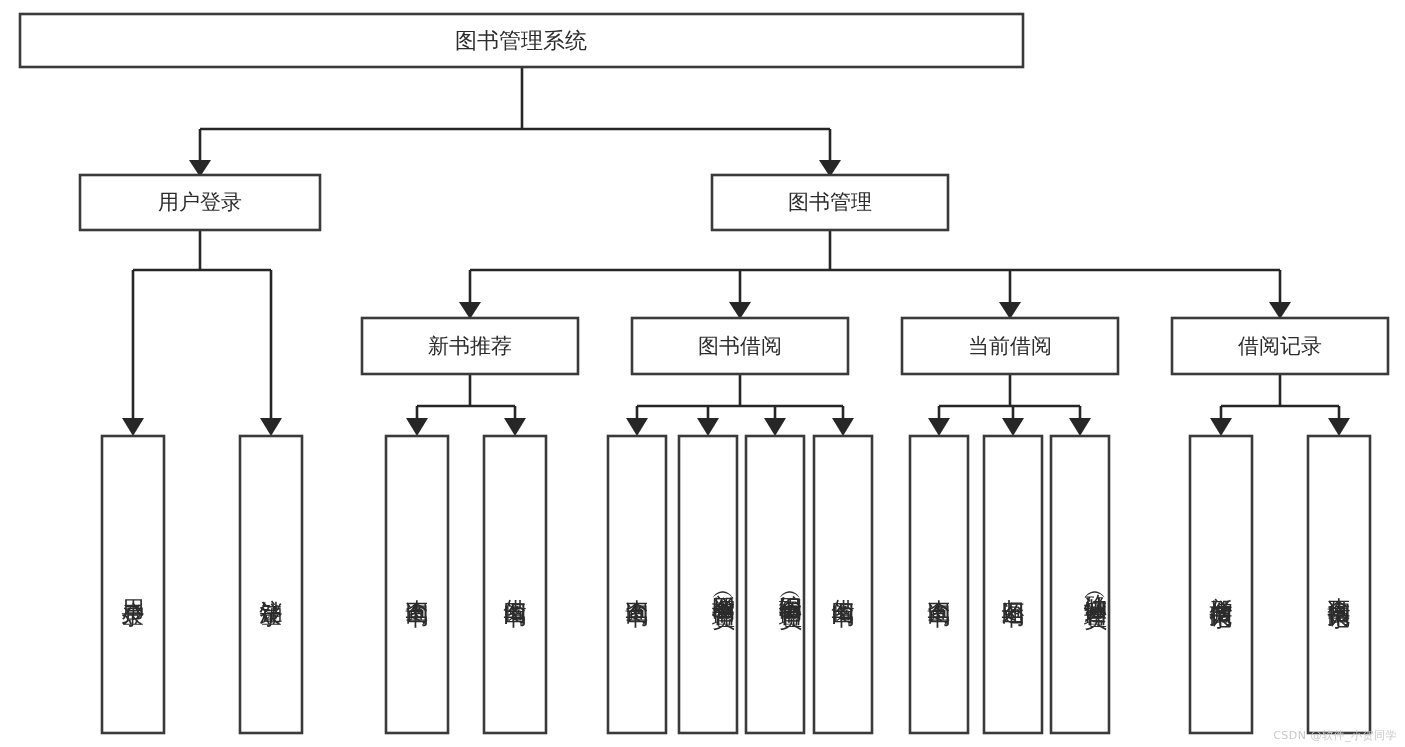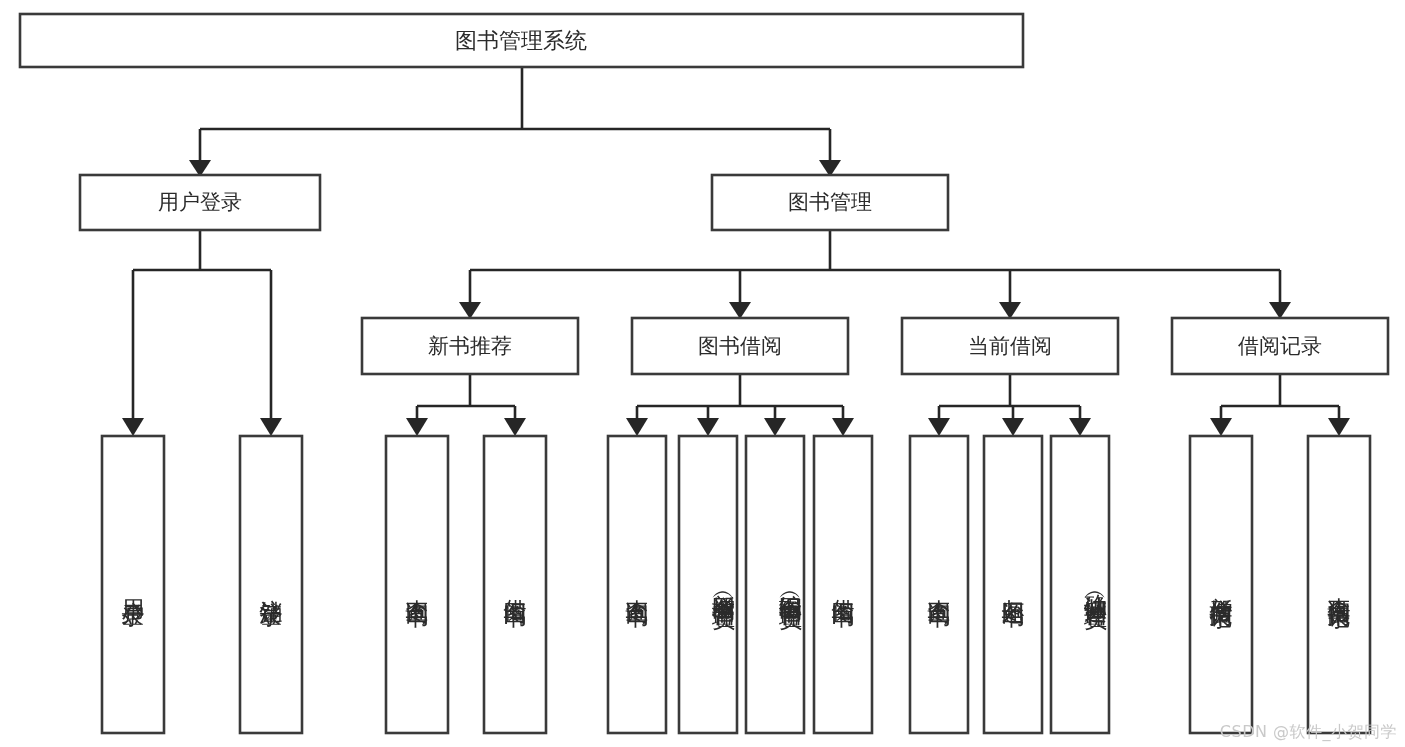--- a/index.html
+++ b/index.html
@@ -69,21 +69,21 @@
     align-items: center;
     justify-content: center;
     white-space: nowrap;
     pointer-events: none;
   }
   .watermark {
     position: absolute;
     right: 8px;
     bottom: 4px;
     font-family: "DejaVu Sans", "Liberation Sans", sans-serif;
-    font-size: 16px;
+    font-size: 11px;
     color: #c9c9c9;
     letter-spacing: 0.5px;
     white-space: nowrap;
   }
 </style>
 </head>
 <body>
 
 <div id="diagram-root">
 

